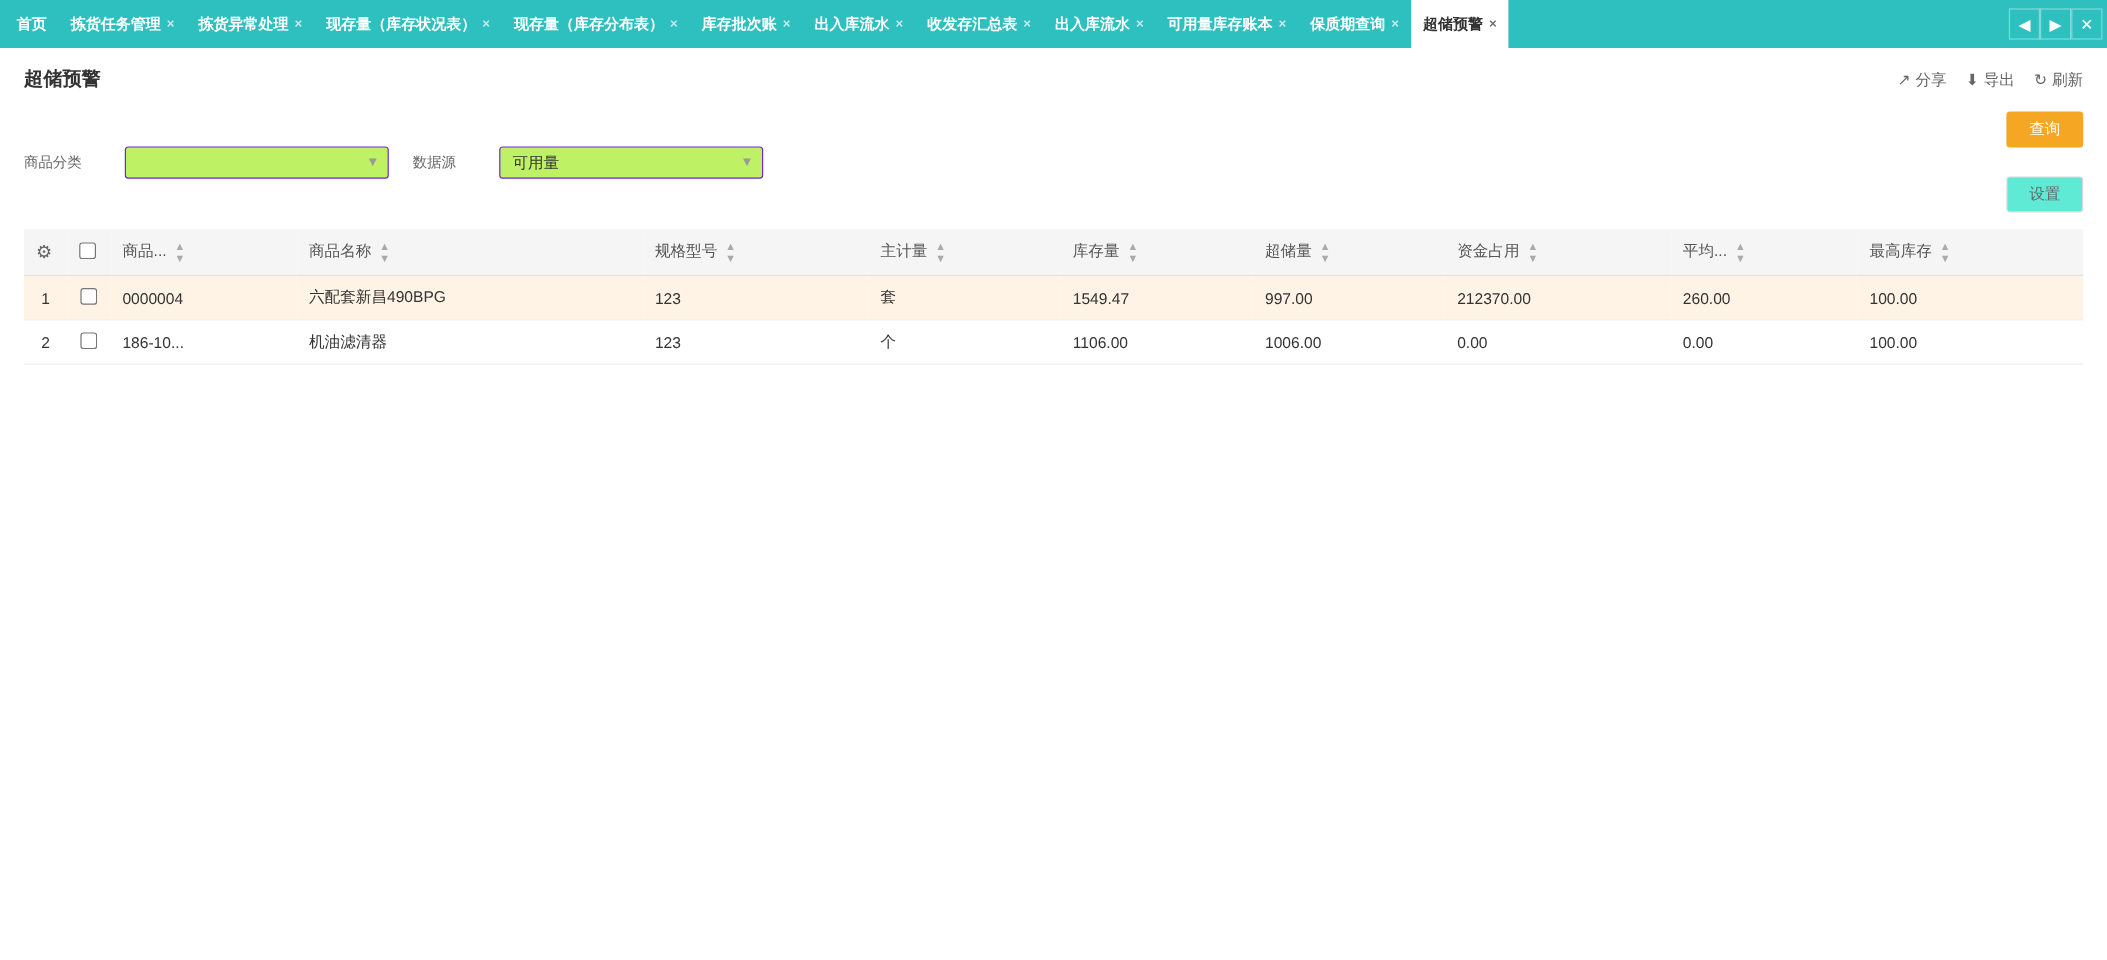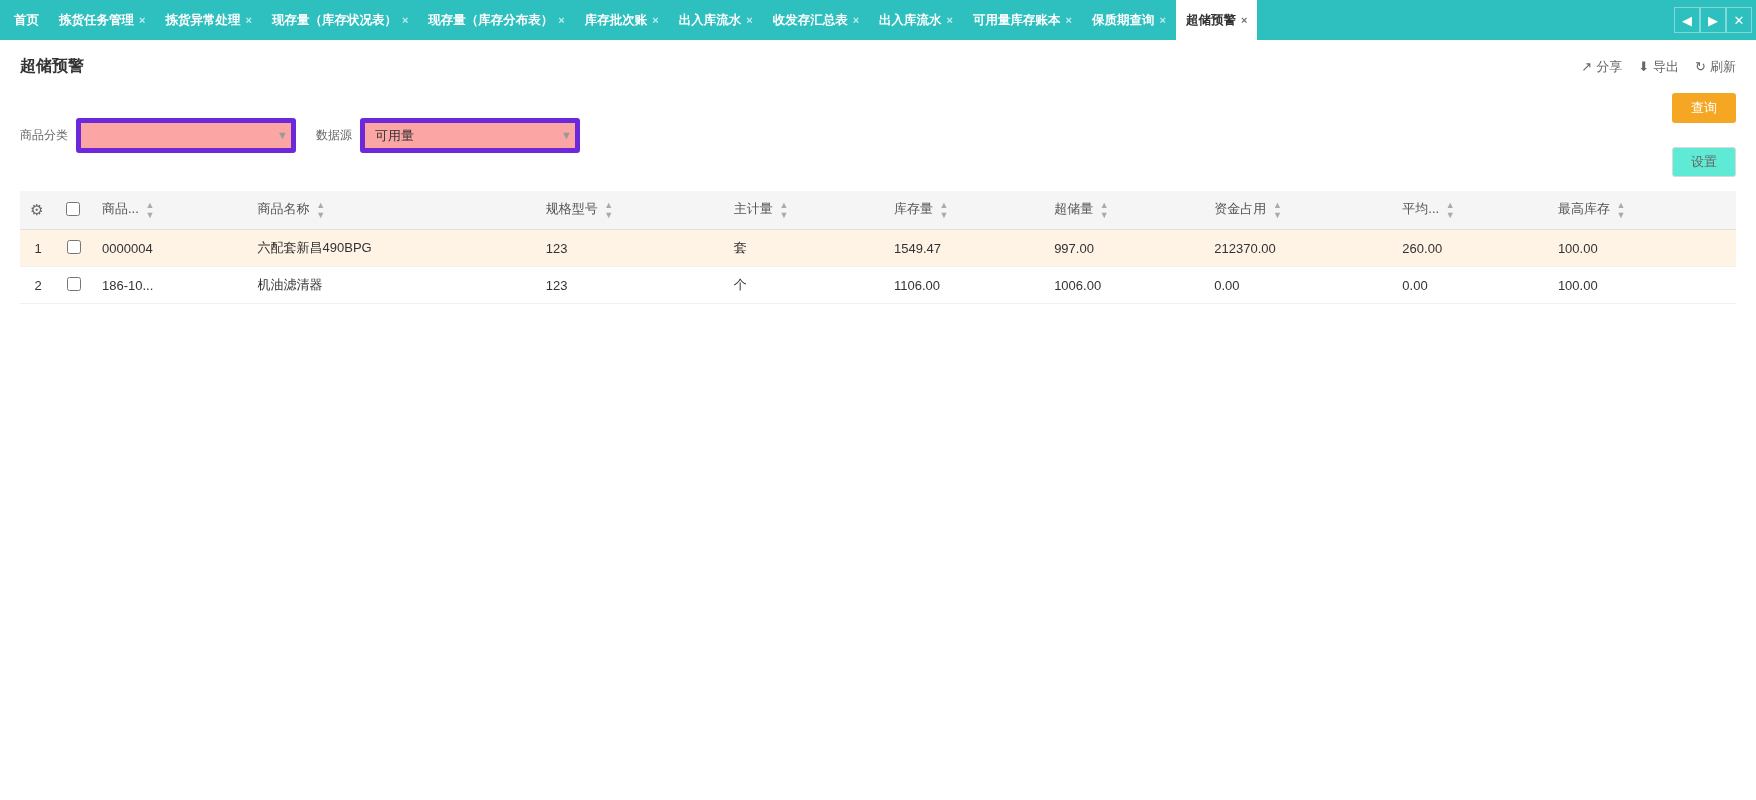--- a/index.html
+++ b/index.html
@@ -99,30 +99,31 @@
       display: flex;
       align-items: center;
       gap: 8px;
     }
     .filter-label {
       color: #666;
       font-size: 12px;
       white-space: nowrap;
     }
     .filter-select {
-      border: 5px solid #6d28d9;
+      border: 1px solid #6d28d9;
       border-radius: 3px;
       padding: 5px 28px 5px 10px;
       font-size: 13px;
       color: #333;
-      background: #fca5a5;
+      background: #bef264;
       cursor: pointer;
       appearance: none;
       position: relative;
       min-width: 220px;
+      margin-left: 28px;
     }
     .filter-select-wrapper {
       position: relative;
       display: inline-flex;
       align-items: center;
     }
     .filter-select-wrapper .chevron {
       position: absolute;
       right: 8px;
       pointer-events: none;

